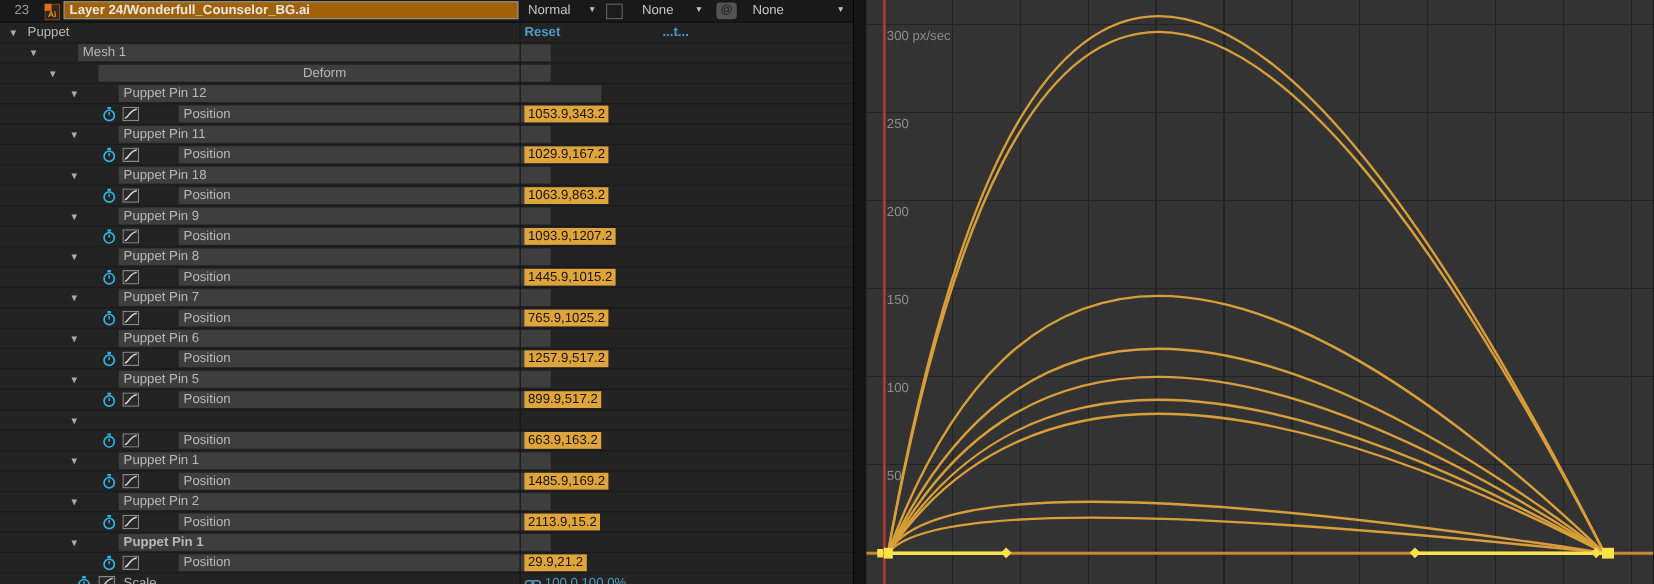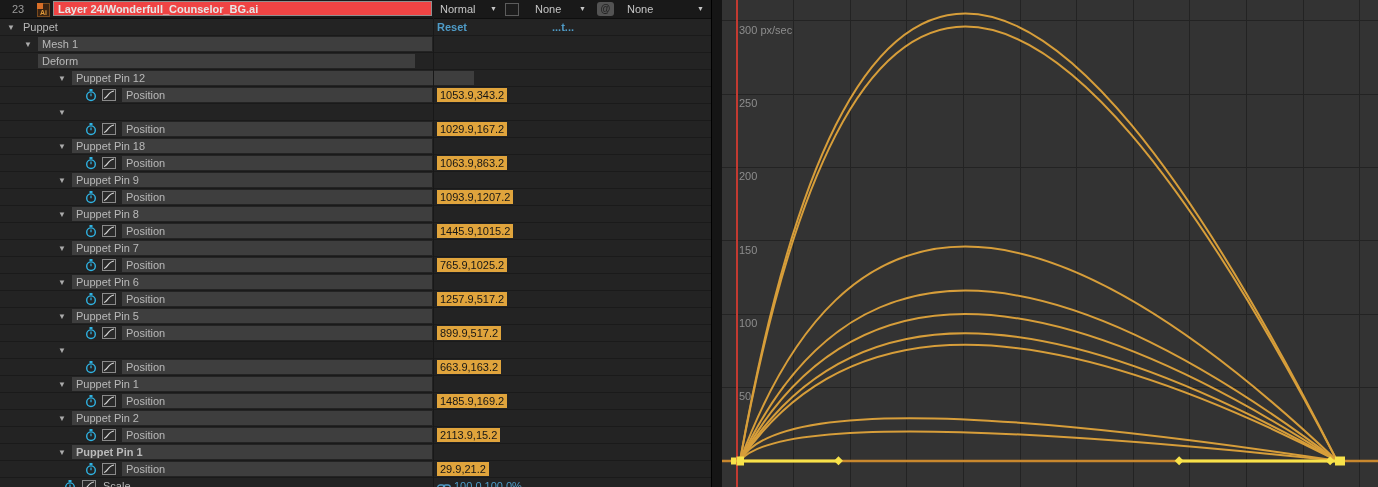--- a/index.html
+++ b/index.html
@@ -4,32 +4,32 @@
 <style>
   html,body{margin:0;padding:0;background:#111;}
   #app{position:relative;width:1378px;height:487px;overflow:hidden;
        font-family:"Liberation Sans",sans-serif;font-size:11px;color:#b9b9b9;
        background:#212121;-webkit-font-smoothing:antialiased;}
   
   #left-panel{position:absolute;left:0;top:0;width:712px;height:487px;background:#212121;overflow:hidden;}
   .row{position:relative;height:17px;box-sizing:border-box;border-bottom:1px solid #1a1a1a;background:#232323;}
   #layer-row{height:19px;background:#191919;border-bottom:1px solid #0e0e0e;}
   .bar{position:absolute;top:1px;height:14px;background:#3e3e3e;line-height:14px;color:#b9b9b9;
-       padding:0 4px;box-sizing:border-box;white-space:nowrap;overflow:hidden;}
+       padding:0 4px;box-sizing:border-box;white-space:nowrap;overflow:hidden;margin-left:27px;}
   .tri{position:absolute;top:4px;font-size:8px;color:#ababab;cursor:default;}
   .badge{position:absolute;left:437px;top:1px;height:14px;line-height:14px;background:#e0a43c;
          color:#161616;padding:0 3px;white-space:nowrap;}
   .blue{color:#4f9cc8;}
   .icon-slot{position:absolute;top:2px;}
   #col-divider{position:absolute;left:433px;top:0;width:1px;height:487px;background:#181818;}
   #panel-edge{position:absolute;left:711px;top:0;width:1px;height:487px;background:#000;}
   
   #layer-index{position:absolute;left:12px;top:3px;color:#9a9a9a;}
   #ai-icon{position:absolute;left:37px;top:3px;}
-  #layer-name-box{position:absolute;left:53px;top:1px;width:379px;height:15px;background:#ef4444;
+  #layer-name-box{position:absolute;left:53px;top:1px;width:379px;height:15px;background:#a16207;
                   border:1px solid #8f8f8f;color:#e6e6e6;font-weight:bold;line-height:15px;
                   padding:0 4px;box-sizing:border-box;white-space:nowrap;overflow:hidden;}
   .dd-label{position:absolute;top:3px;color:#c6c6c6;}
   .dd-arrow{position:absolute;top:5px;font-size:7px;color:#c6c6c6;}
   #matte-swatch{position:absolute;left:505px;top:2.5px;width:14px;height:13px;background:#1c1c1c;border:1px solid #5c5c5c;box-sizing:border-box;}
   #pickwhip{position:absolute;left:597px;top:2px;width:17px;height:14px;background:#535353;border-radius:3px;
             color:#232323;font-weight:bold;text-align:center;line-height:14px;font-size:10px;}
   
   #graph-panel{position:absolute;left:712px;top:0;width:666px;height:487px;}
 </style>
@@ -71,21 +71,21 @@
 
     <div class="row">
       <span class="tri" style="left:24px">▼</span>
       <div class="bar" style="left:38px;width:394px;">
         <span>Mesh 1</span>
       </div>
     </div>
 
     <div class="row">
       <span class="tri" style="left:40px">▼</span>
-      <div class="bar" style="left:38px;width:377px;">
+      <div class="bar" style="left:55px;width:377px;text-align:center;">
         <span>Deform</span>
       </div>
     </div>
 
     <div id="pin-rows">
         <div class="row">
           <span class="tri" style="left:58px">▼</span>
           <div class="bar" style="left:72px;width:402px;"><span>Puppet Pin 12</span></div>
         </div>
         <div class="row">
@@ -96,20 +96,21 @@
             </svg></span>
           <span class="icon-slot" style="left:102px"><svg width="14" height="12" viewBox="0 0 14 12">
               <rect x="0.5" y="0.5" width="13" height="11" fill="#2a2a2a" stroke="#8a8a8a"></rect>
               <path d="M2 9.5 C5 9.5 6 2.5 12 2" fill="none" stroke="#d8d8d8" stroke-width="1.2"></path>
             </svg></span>
           <div class="bar" style="left:122px;width:310px;"><span>Position</span></div>
           <span class="badge">1053.9,343.2</span>
         </div>
         <div class="row">
           <span class="tri" style="left:58px">▼</span>
+          <div class="bar" style="left:72px;width:360px;"><span>Puppet Pin 11</span></div>
         </div>
         <div class="row">
           <span class="icon-slot" style="left:85px"><svg width="12" height="13" viewBox="0 0 12 13">
               <rect x="4.5" y="0" width="3" height="2" fill="#2fb3e3"></rect>
               <circle cx="6" cy="7.2" r="4.3" fill="none" stroke="#2fb3e3" stroke-width="1.4"></circle>
               <path d="M6 7.2 L6 4.4" stroke="#2fb3e3" stroke-width="1.2"></path>
             </svg></span>
           <span class="icon-slot" style="left:102px"><svg width="14" height="12" viewBox="0 0 14 12">
               <rect x="0.5" y="0.5" width="13" height="11" fill="#2a2a2a" stroke="#8a8a8a"></rect>
               <path d="M2 9.5 C5 9.5 6 2.5 12 2" fill="none" stroke="#d8d8d8" stroke-width="1.2"></path>

